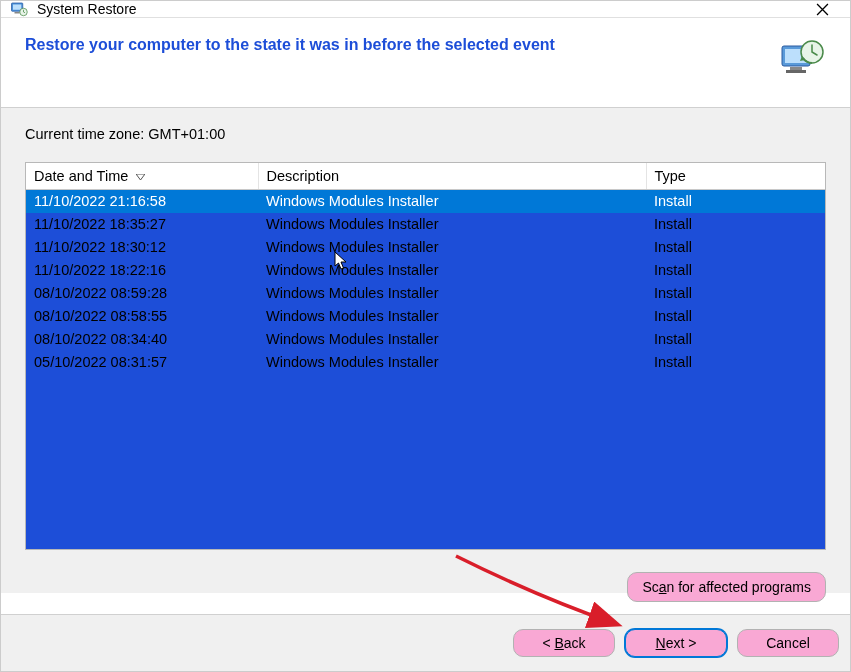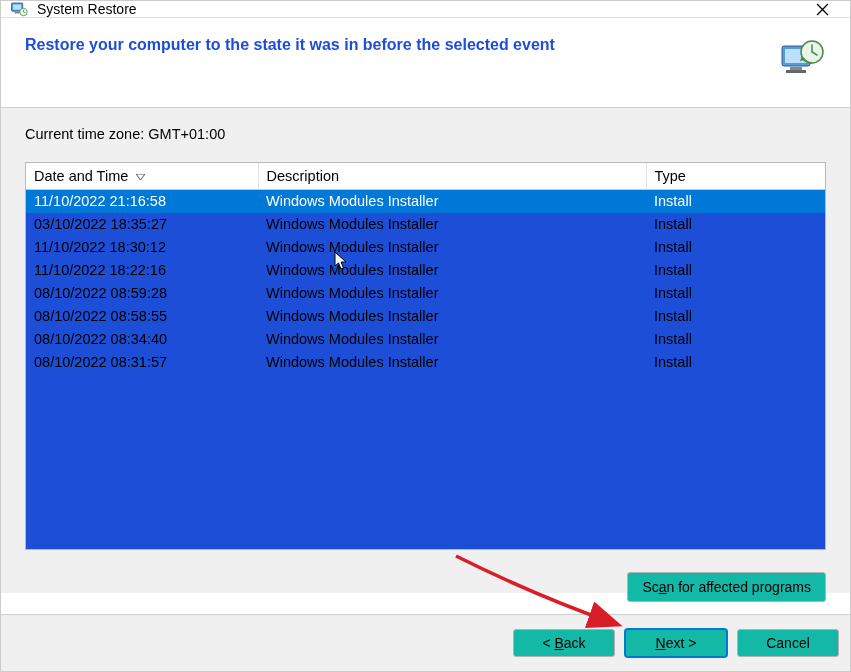--- a/index.html
+++ b/index.html
@@ -106,23 +106,23 @@
     .col-desc { width: 388px; }
     .col-type { width: auto; }
     .scan-row {
       display: flex;
       justify-content: flex-end;
       margin-top: 22px;
     }
     .btn {
       font-family: inherit;
       font-size: 14px;
-      background: #14b8a6;
+      background: #f9a8d4;
       border: 1px solid #b2b2b2;
-      border-radius: 3px;
+      border-radius: 10px;
       padding: 5px 16px;
       cursor: pointer;
       min-width: 80px;
     }
     .btn.primary {
       border: 1px solid #0078d7;
       box-shadow: 0 0 0 1px #0078d7;
     }
     .btn.scan { padding: 6px 14px; }
     .footer {
@@ -217,21 +217,21 @@
             </th>
           </tr>
         </thead>
         <tbody id="rows">
             <tr class="selected">
               <td>11/10/2022 21:16:58</td>
               <td>Windows Modules Installer</td>
               <td>Install</td>
             </tr>
             <tr>
-              <td>03/10/2022 18:35:27</td>
+              <td>11/10/2022 18:35:27</td>
               <td>Windows Modules Installer</td>
               <td>Install</td>
             </tr>
             <tr>
               <td>11/10/2022 18:30:12</td>
               <td>Windows Modules Installer</td>
               <td>Install</td>
             </tr>
             <tr>
               <td>11/10/2022 18:22:16</td>
@@ -247,21 +247,21 @@
               <td>08/10/2022 08:58:55</td>
               <td>Windows Modules Installer</td>
               <td>Install</td>
             </tr>
             <tr>
               <td>08/10/2022 08:34:40</td>
               <td>Windows Modules Installer</td>
               <td>Install</td>
             </tr>
             <tr>
-              <td>08/10/2022 08:31:57</td>
+              <td>05/10/2022 08:31:57</td>
               <td>Windows Modules Installer</td>
               <td>Install</td>
             </tr>
             <tr>
               <td>&nbsp;</td>
               <td></td>
               <td></td>
             </tr>
             <tr>
               <td>&nbsp;</td>

